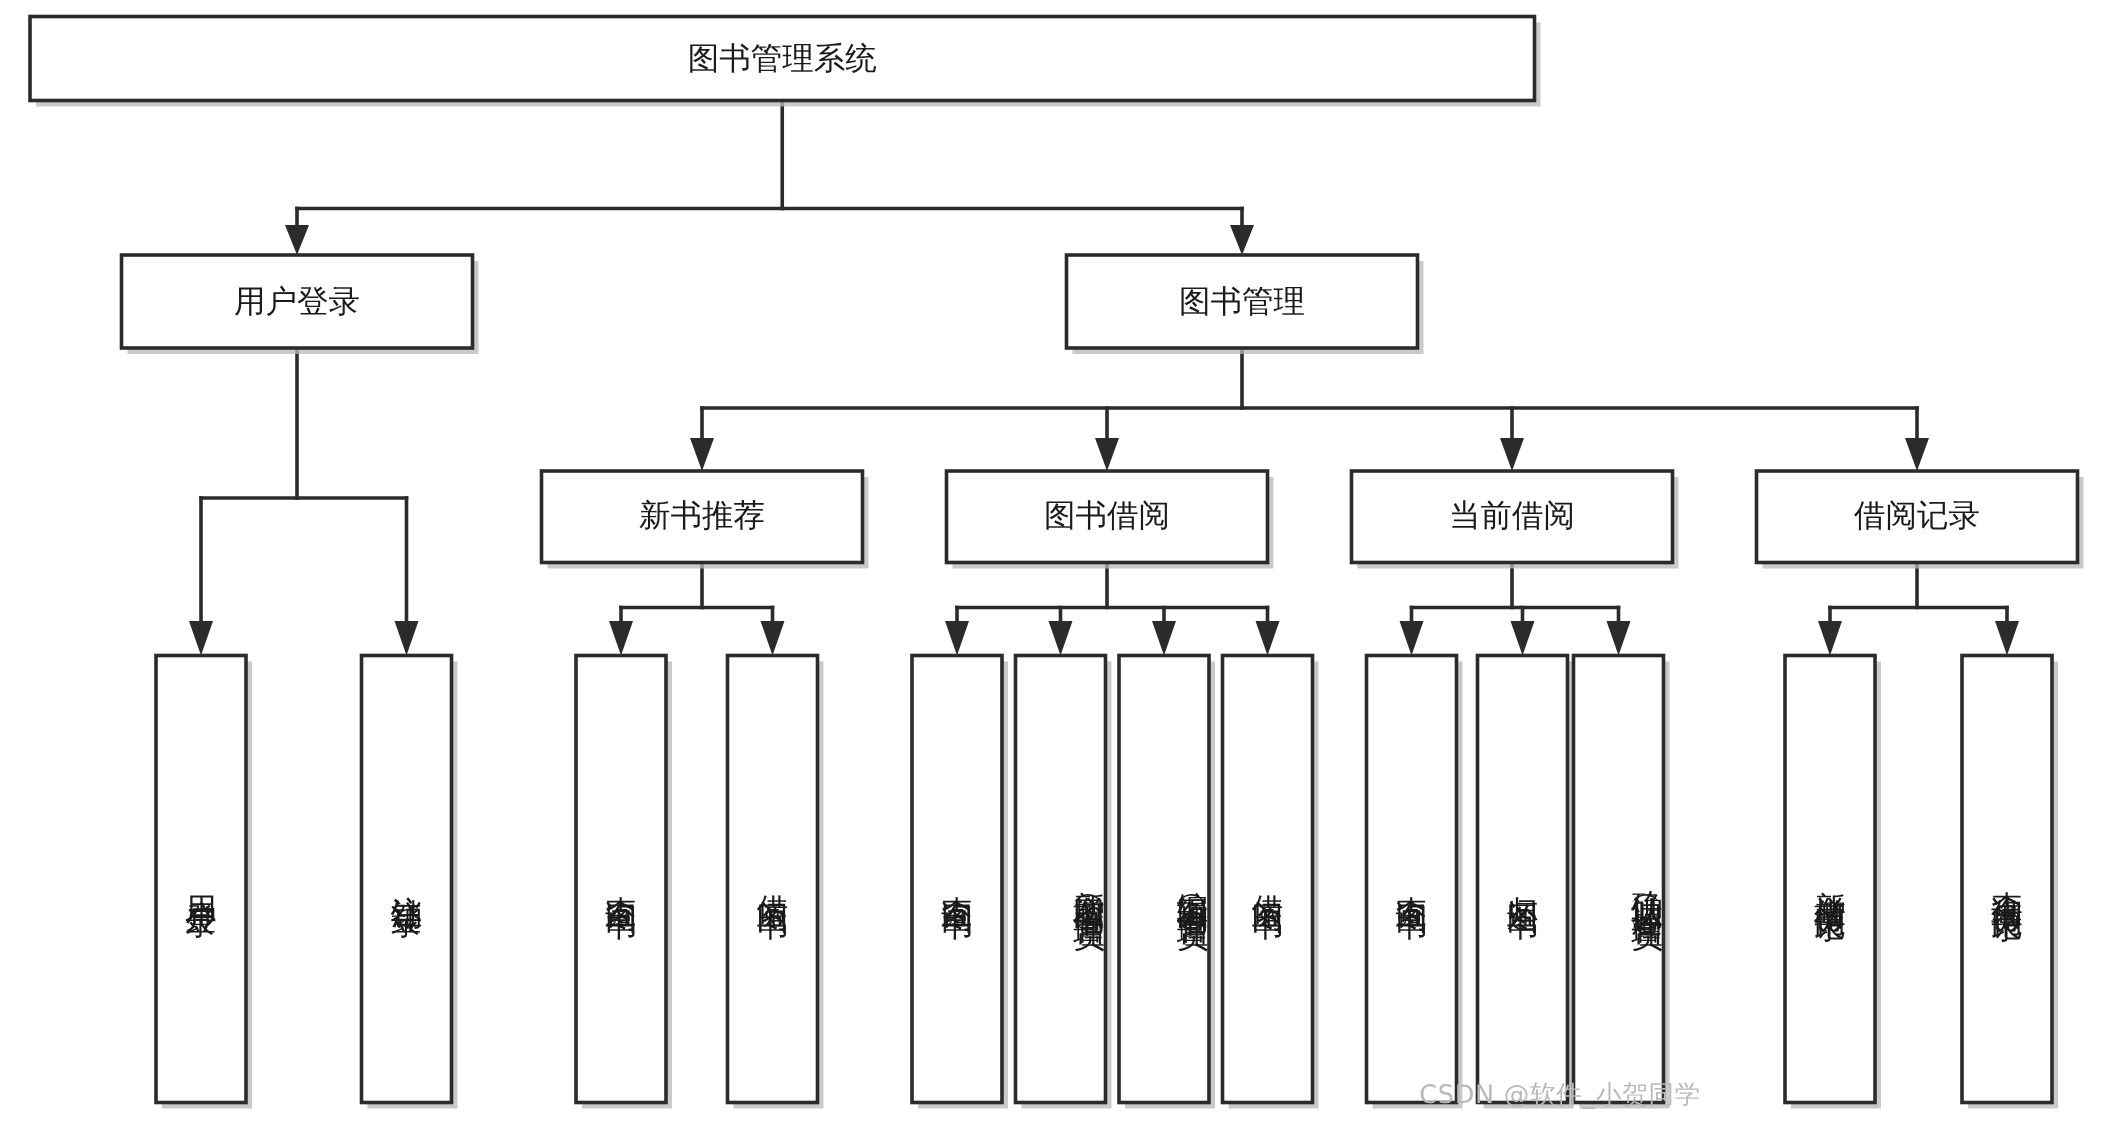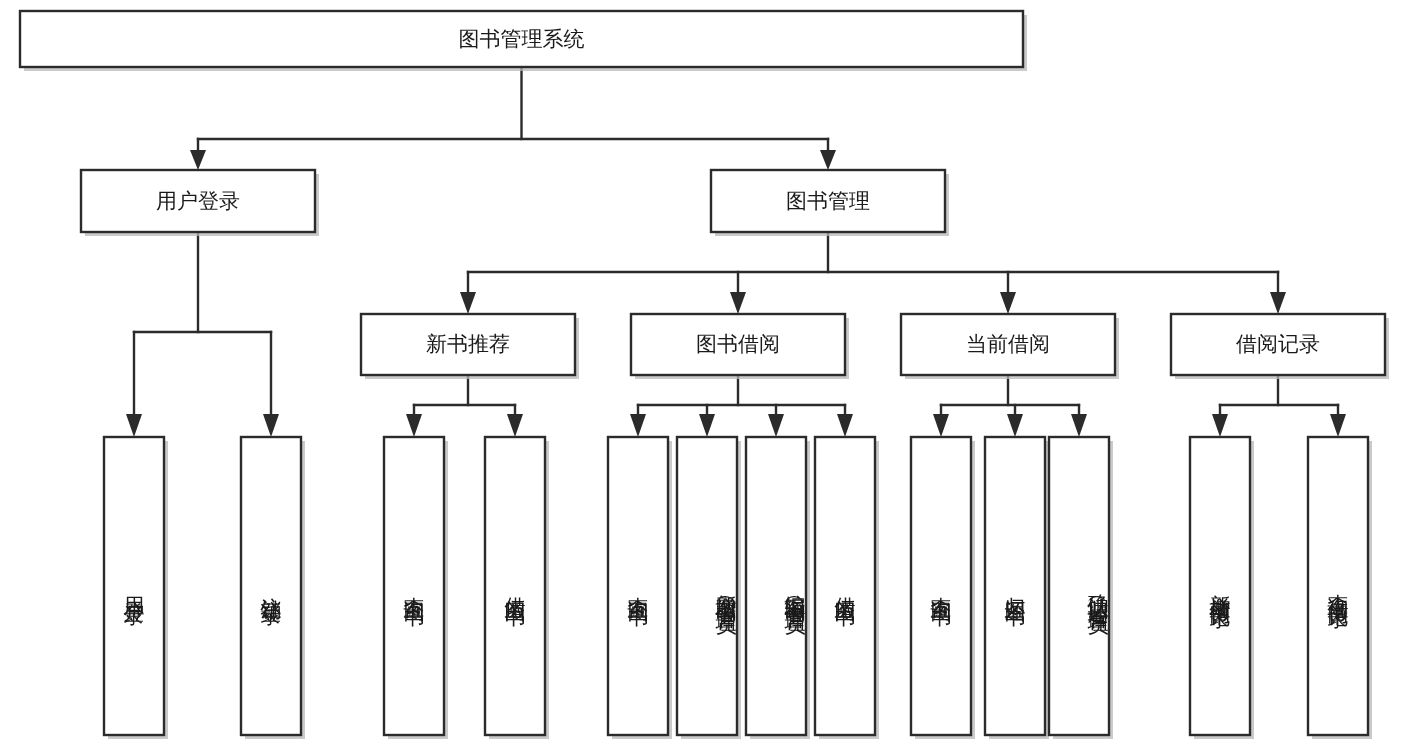--- a/index.html
+++ b/index.html
@@ -268,13 +268,14 @@
   <div class="leaf-label-wrap" style="left:608px; top:437px; width:60px; height:298px;">查询图书</div>
   <div class="leaf-label-wrap" style="left:677px; top:437px; width:60px; height:298px; justify-content:flex-start; padding-top:8px; box-sizing:border-box;">新增图书（管理员）</div>
   <div class="leaf-label-wrap" style="left:746px; top:437px; width:60px; height:298px; justify-content:flex-start; padding-top:8px; box-sizing:border-box;">编辑图书（管理员）</div>
   <div class="leaf-label-wrap" style="left:815px; top:437px; width:60px; height:298px;">借阅图书</div>
   <div class="leaf-label-wrap" style="left:911px; top:437px; width:60px; height:298px;">查询图书</div>
   <div class="leaf-label-wrap" style="left:985px; top:437px; width:60px; height:298px;">归还图书</div>
   <div class="leaf-label-wrap" style="left:1049px; top:437px; width:60px; height:298px; justify-content:flex-start; padding-top:8px; box-sizing:border-box;">确认归还（管理员）</div>
   <div class="leaf-label-wrap" style="left:1190px; top:437px; width:60px; height:298px;">新增借阅记录</div>
   <div class="leaf-label-wrap" style="left:1308px; top:437px; width:60px; height:298px;">查询借阅记录</div>
 
+  <div class="watermark">CSDN @软件_小贺同学</div>
 </div>
 
 </body></html>

